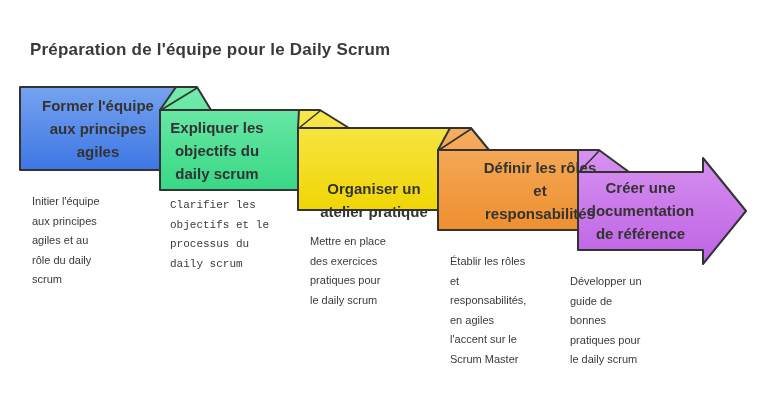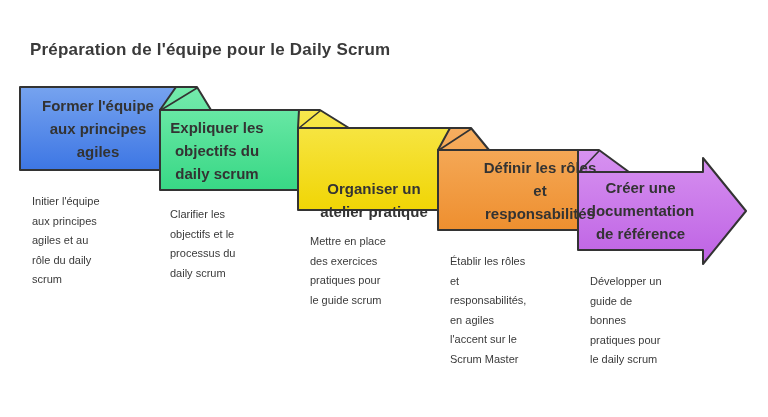--- a/index.html
+++ b/index.html
@@ -33,24 +33,24 @@
   #label3 { left:298px; top:128px; width:152px; height:64px;margin-top:40px; }
   #label4 { left:438px; top:150px; width:140px; height:80px;padding-left:32px; }
   #label5 { left:578px; top:172px; width:125px; height:76px;text-align:center; }
   .desc {
     position:absolute;
     font-size:11px; line-height:19.5px;
     color:#3a3a3a;
     white-space:pre-line;
   }
   #desc1 { left:32px;  top:192px; }
-  #desc2 { left:170px; top:205px; }
+  #desc2 { left:170px; top:196px;font-family:Liberation Mono, monospace; }
   #desc3 { left:310px; top:232px; }
   #desc4 { left:450px; top:252px; }
-  #desc5 { left:590px; top:272px; }
+  #desc5 { left:570px; top:272px; }
 </style>
 </head>
 <body>
 
 <div class="stage">
 
   <svg width="768" height="417" viewBox="0 0 768 417">
     <defs>
       <linearGradient id="g1" gradientUnits="userSpaceOnUse" x1="0" y1="87" x2="0" y2="170">
         <stop offset="0" stop-color="#76A3EF"></stop>
@@ -115,21 +115,21 @@
 agiles et au
 rôle du daily
 scrum</div>
   <div class="desc" id="desc2">Clarifier les
 objectifs et le
 processus du
 daily scrum</div>
   <div class="desc" id="desc3">Mettre en place
 des exercices
 pratiques pour
-le guide scrum</div>
+le daily scrum</div>
   <div class="desc" id="desc4">Établir les rôles
 et
 responsabilités,
 en agiles
 l'accent sur le
 Scrum Master</div>
   <div class="desc" id="desc5">Développer un
 guide de
 bonnes
 pratiques pour

